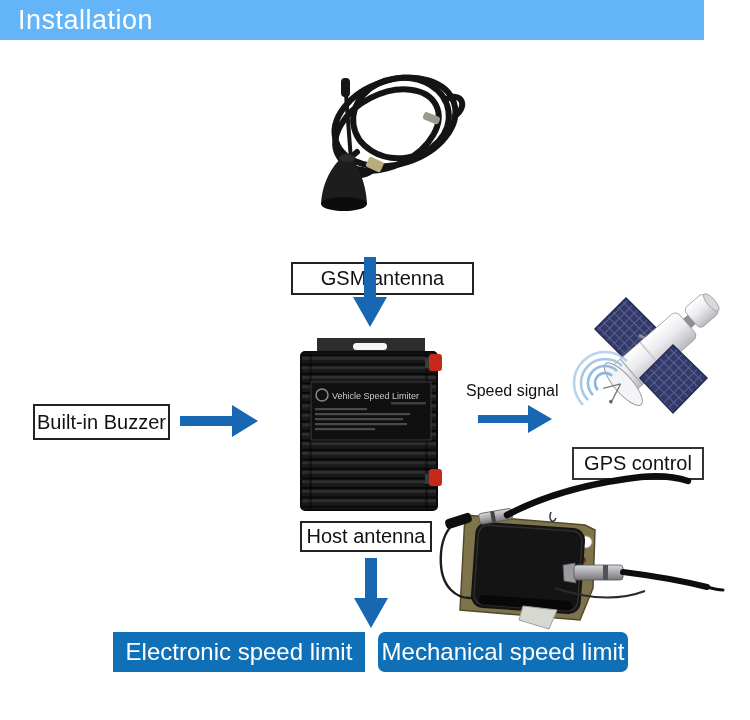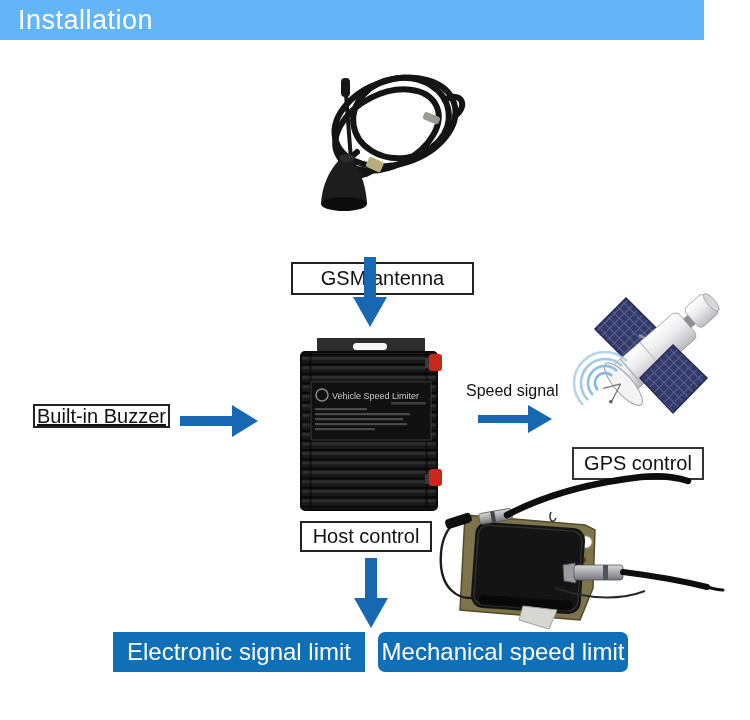--- a/index.html
+++ b/index.html
@@ -88,21 +88,21 @@
     <rect x="20" y="90" width="60" height="2.2" fill="#4a4a4a"></rect>
     <rect x="130" y="20" width="6" height="10" fill="#3a3a3a"></rect>
     <rect x="134" y="16" width="13" height="17" rx="3" fill="#C8281C"></rect>
     <rect x="130" y="136" width="6" height="10" fill="#3a3a3a"></rect>
     <rect x="134" y="131" width="13" height="17" rx="3" fill="#C8281C"></rect>
   </svg>
 
   <div class="abs plain-text warning">
   </div>
 
-  <div class="abs label-box" style="left:33px; top:404px; width:137px; height:24px;text-decoration:underline;">
+  <div class="abs label-box" style="left:33px; top:404px; width:137px; height:36px;">
     <span>Built-in Buzzer</span>
   </div>
 
   <svg class="abs" style="left:180px; top:403px;" width="80" height="36" viewBox="0 0 80 36">
     <polygon class="arrow" points="0,13 52,13 52,2 78,18 52,34 52,23 0,23"></polygon>
   </svg>
 
   <div class="abs plain-text speed-signal">Speed signal</div>
 
   <svg class="abs" style="left:478px; top:404px;" width="76" height="30" viewBox="0 0 76 30">
@@ -148,21 +148,21 @@
       <path d="M40,76 A24,24 0 0 0 40,124" stroke-width="2.6" opacity="0.75"></path>
       <path d="M40,69 A31,31 0 0 0 40,131" stroke-width="2.6" opacity="0.6"></path>
     </g>
   </svg>
 
   <div class="abs label-box" style="left:572px; top:447px; width:132px; height:33px; border-color:#333;">
     <span>GPS control</span>
   </div>
 
   <div class="abs label-box" style="left:300px; top:521px; width:132px; height:31px;">
-    <span>Host control</span>
+    <span>Host antenna</span>
   </div>
 
   <svg class="abs" style="left:351px; top:558px;" width="40" height="71" viewBox="0 0 40 71">
     <polygon class="arrow" points="14,0 26,0 26,40 37,40 20,70 3,40 14,40"></polygon>
   </svg>
 
   <svg class="abs" style="left:435px; top:468px;" width="300" height="164" viewBox="0 0 300 164">
     <defs>
       <linearGradient id="metalGrad" x1="0" y1="0" x2="0" y2="1">
         <stop offset="0" stop-color="#d9d9dc"></stop>
@@ -199,19 +199,19 @@
     <rect x="168" y="97" width="5" height="15" fill="#52525a"></rect>
     <path d="M188,104 C220,108 248,113 272,119" fill="none" stroke="#0e0e0e" stroke-width="6" stroke-linecap="round"></path>
     <path d="M272,119 C279,121 284,122 288,122" fill="none" stroke="#0e0e0e" stroke-width="3" stroke-linecap="round"></path>
 
     <path d="M120,120 C155,132 186,132 210,123" fill="none" stroke="#2a2a2a" stroke-width="2"></path>
 
     <polygon points="88,138 122,142 114,161 84,152" fill="#d8d8d2" stroke="#a0a09a" stroke-width="1"></polygon>
   </svg>
 
   <div class="abs flow-btn" style="left:113px; top:632px; width:252px; height:40px;">
-    <span>Electronic signal limit</span>
+    <span>Electronic speed limit</span>
   </div>
   <div class="abs flow-btn" style="left:378px; top:632px; width:250px; height:40px;border-radius:7px;">
     <span>Mechanical speed limit</span>
   </div>
 
 </div>
 
 </body></html>

